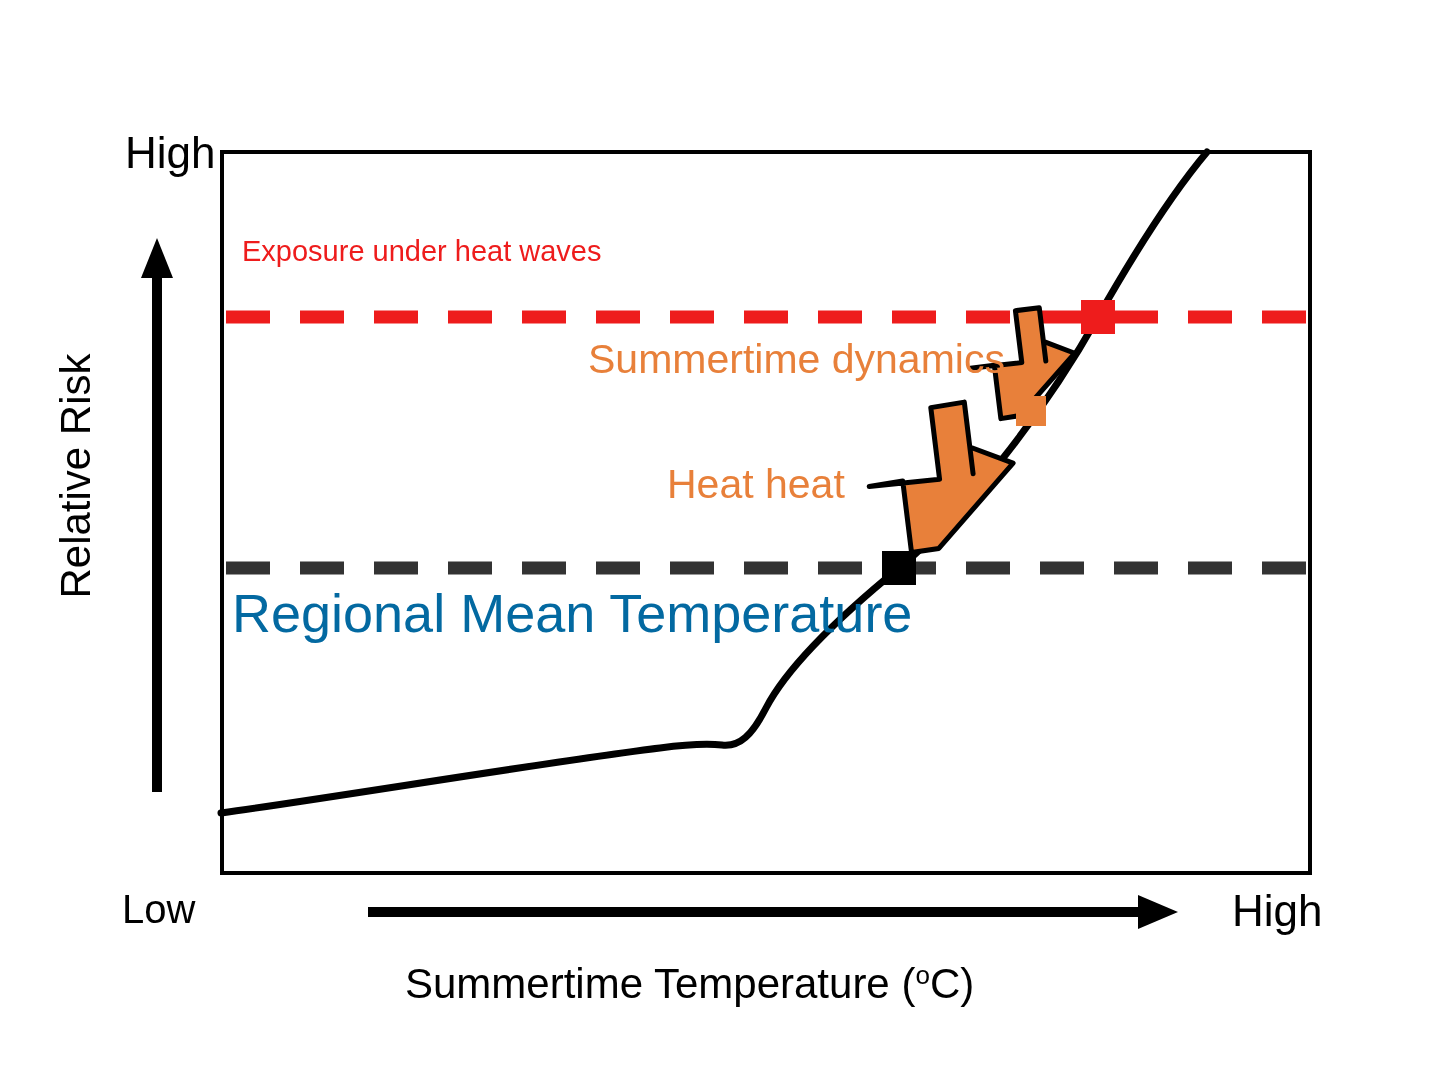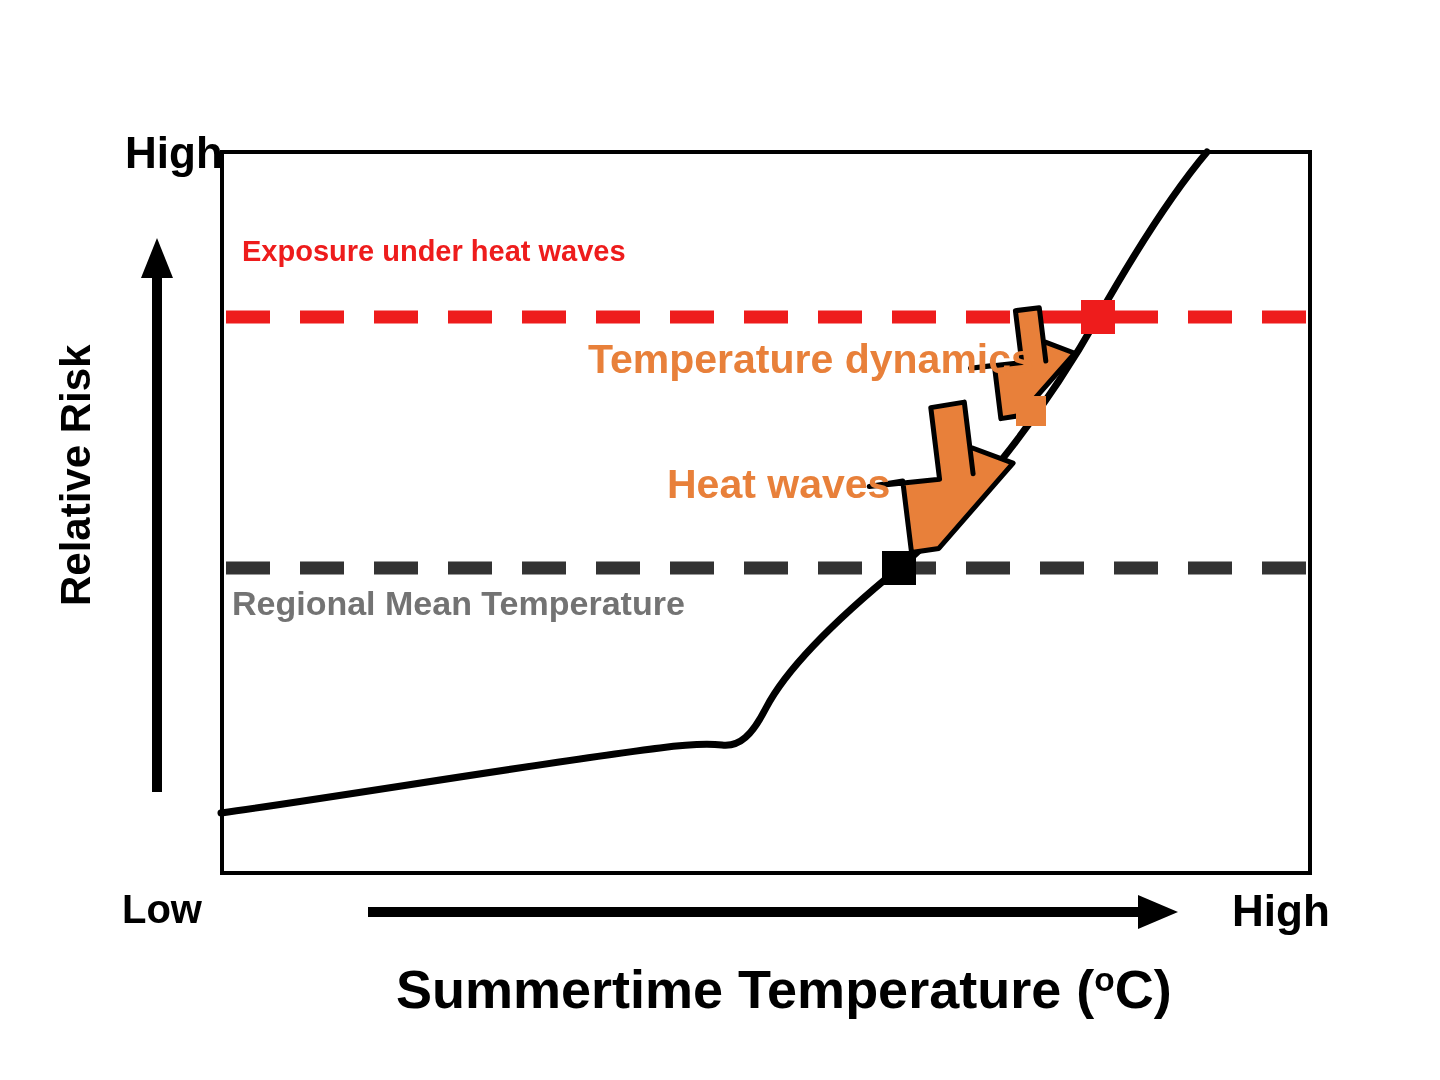--- a/index.html
+++ b/index.html
@@ -9,21 +9,20 @@
   }
   body {
     font-family: "Liberation Sans", sans-serif;
   }
   #stage {
     position: relative;
     width: 1440px;
     height: 1080px;
     background: #ffffff;
     overflow: hidden;
-    font-weight: bold;
   }
   #figure-svg {
     position: absolute;
     top: 0;
     left: 0;
     width: 1440px;
     height: 1080px;
   }
   .lbl {
     position: absolute;
@@ -50,23 +49,23 @@
   #axis-title-y {
     left: -54px;
     top: 455px;
     width: 260px;
     text-align: center;
     font-size: 42px;
     transform: rotate(-90deg);
     transform-origin: 50% 50%;
   }
   #axis-title-x {
-    left: 396px;
+    left: 405px;
     top: 962px;
-    font-size: 54px;
+    font-size: 42px;
   }
   #axis-title-x .sup {
     font-size: 0.62em;
     vertical-align: 0.52em;
   }
   #label-exposure {
     left: 242px;
     top: 237px;
     font-size: 29px;
     color: #ee1c1c;
@@ -79,22 +78,22 @@
   }
   #label-heatwaves {
     left: 667px;
     top: 464px;
     font-size: 41px;
     color: #e8803a;
   }
   #label-regional {
     left: 232px;
     top: 586px;
-    font-size: 34px;
-    color: #737373;
+    font-size: 54px;
+    color: #0369a1;
   }
 </style>
 </head>
 <body>
 
 <div id="stage">
 
   <svg id="figure-svg" viewBox="0 0 1440 1080">
 
     <rect x="222" y="152" width="1088" height="721" fill="none" stroke="#000000" stroke-width="4"></rect>
@@ -142,19 +141,19 @@
   <div class="lbl" id="axis-label-x-high">High</div>
 
   <div class="lbl" id="axis-title-y">Relative Risk</div>
 
   <div class="lbl" id="axis-title-x">
     <span>Summertime Temperature (</span><span class="sup">o</span><span>C)</span>
   </div>
 
   <div class="lbl" id="label-exposure">Exposure under heat waves</div>
 
-  <div class="lbl" id="label-population">Temperature dynamics</div>
+  <div class="lbl" id="label-population">Summertime dynamics</div>
 
-  <div class="lbl" id="label-heatwaves">Heat waves</div>
+  <div class="lbl" id="label-heatwaves">Heat heat</div>
 
   <div class="lbl" id="label-regional">Regional Mean Temperature</div>
 
 </div>
 
 </body></html>

